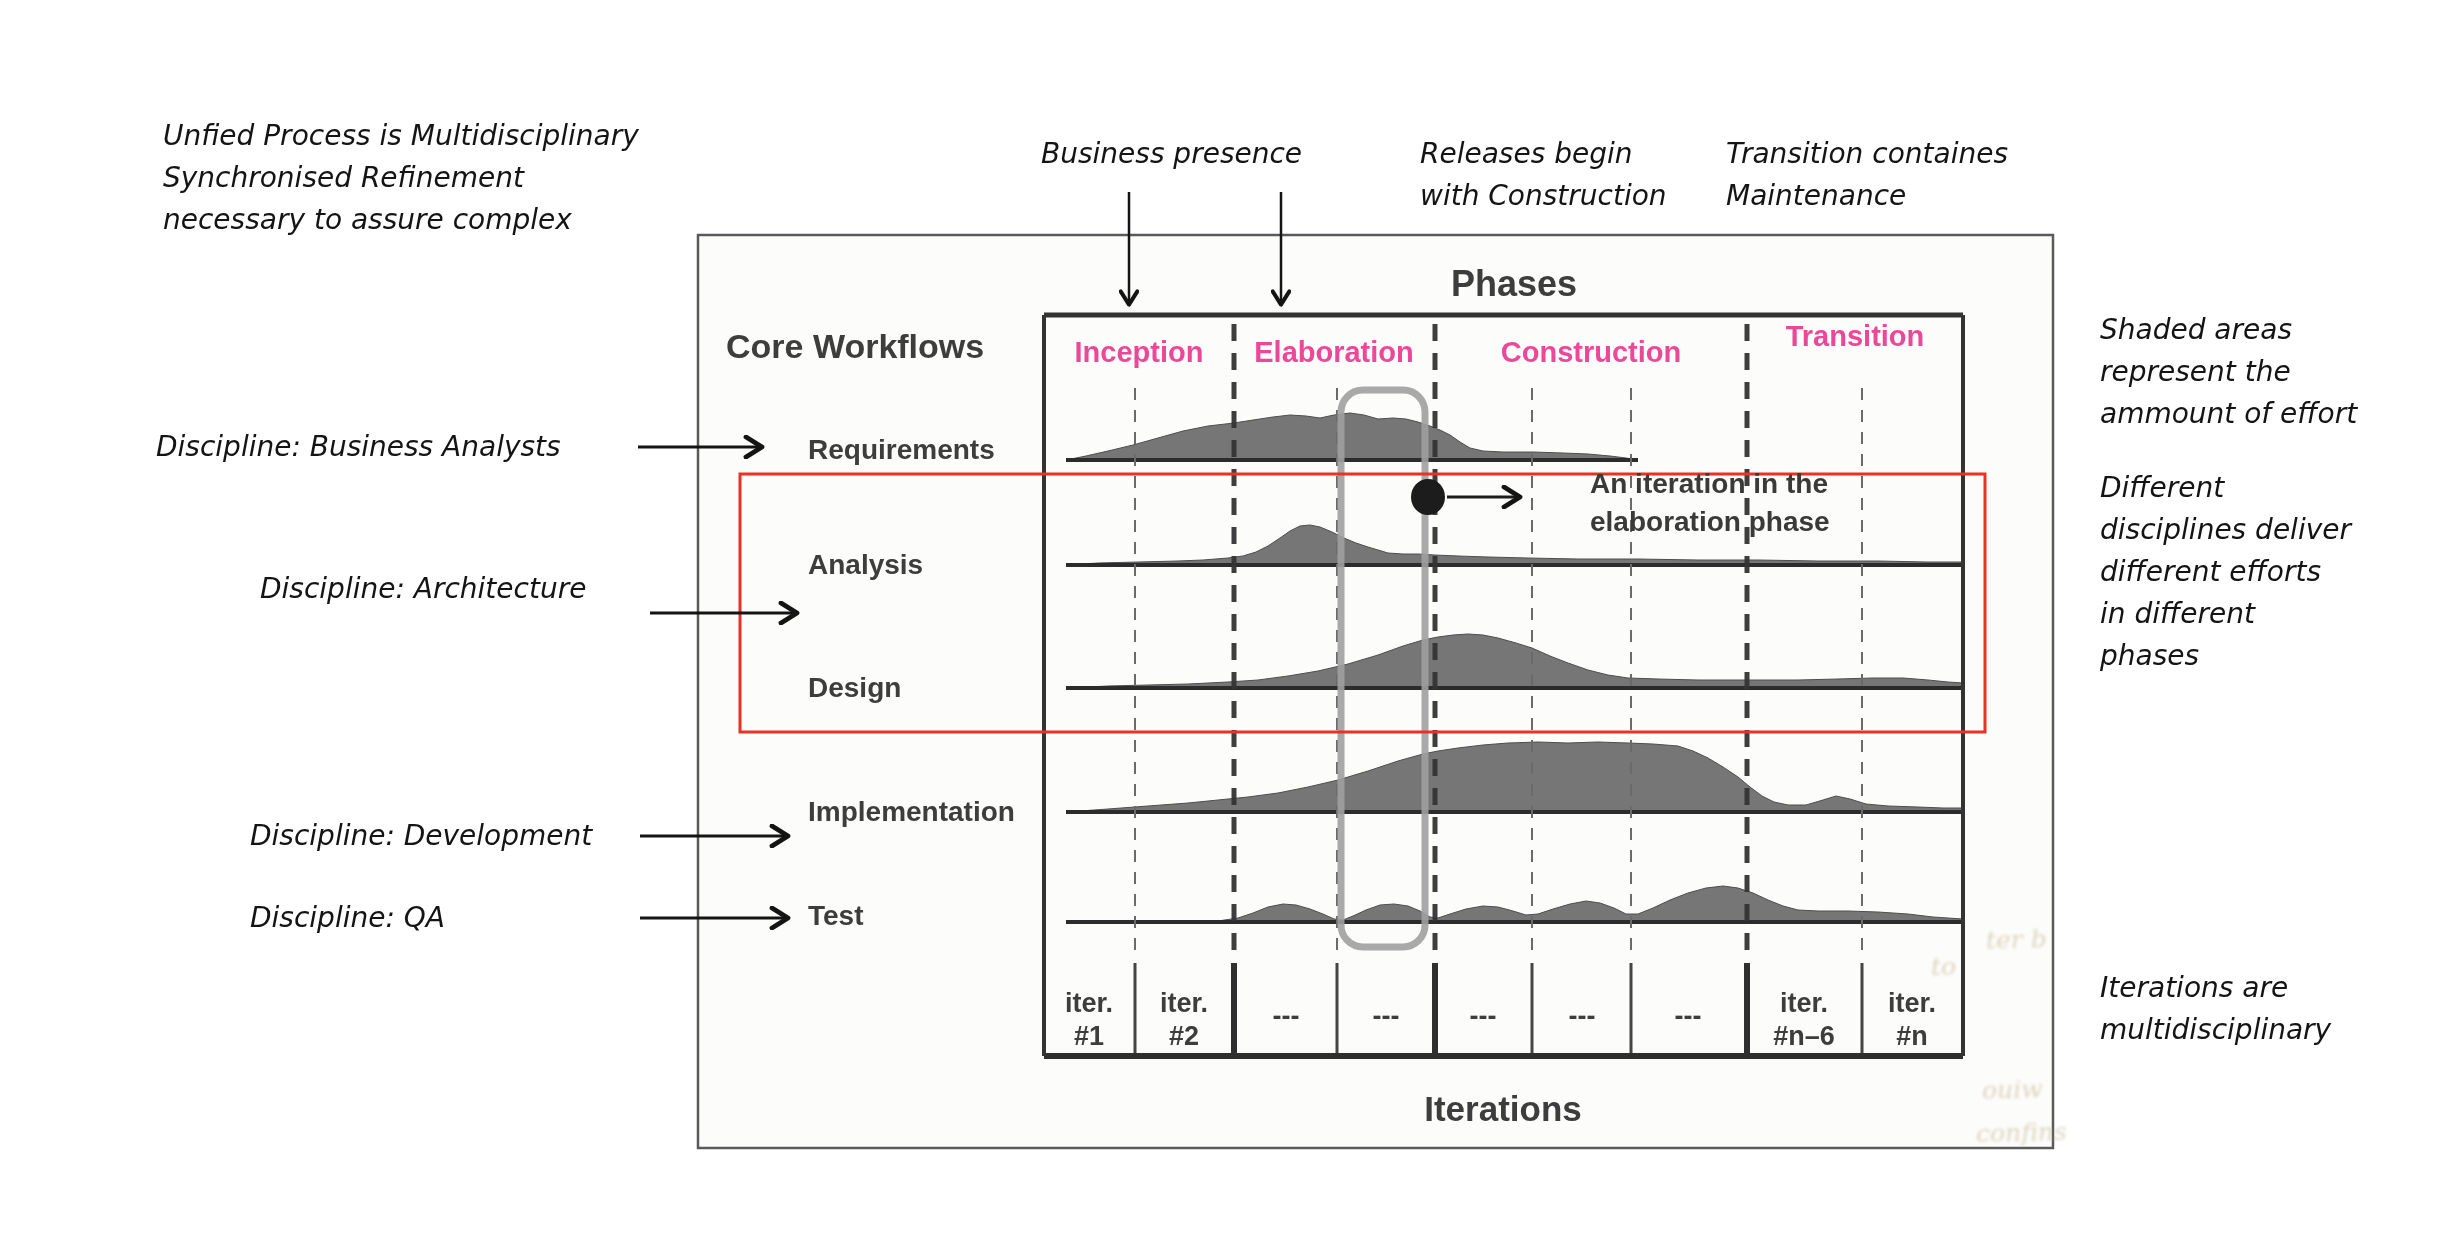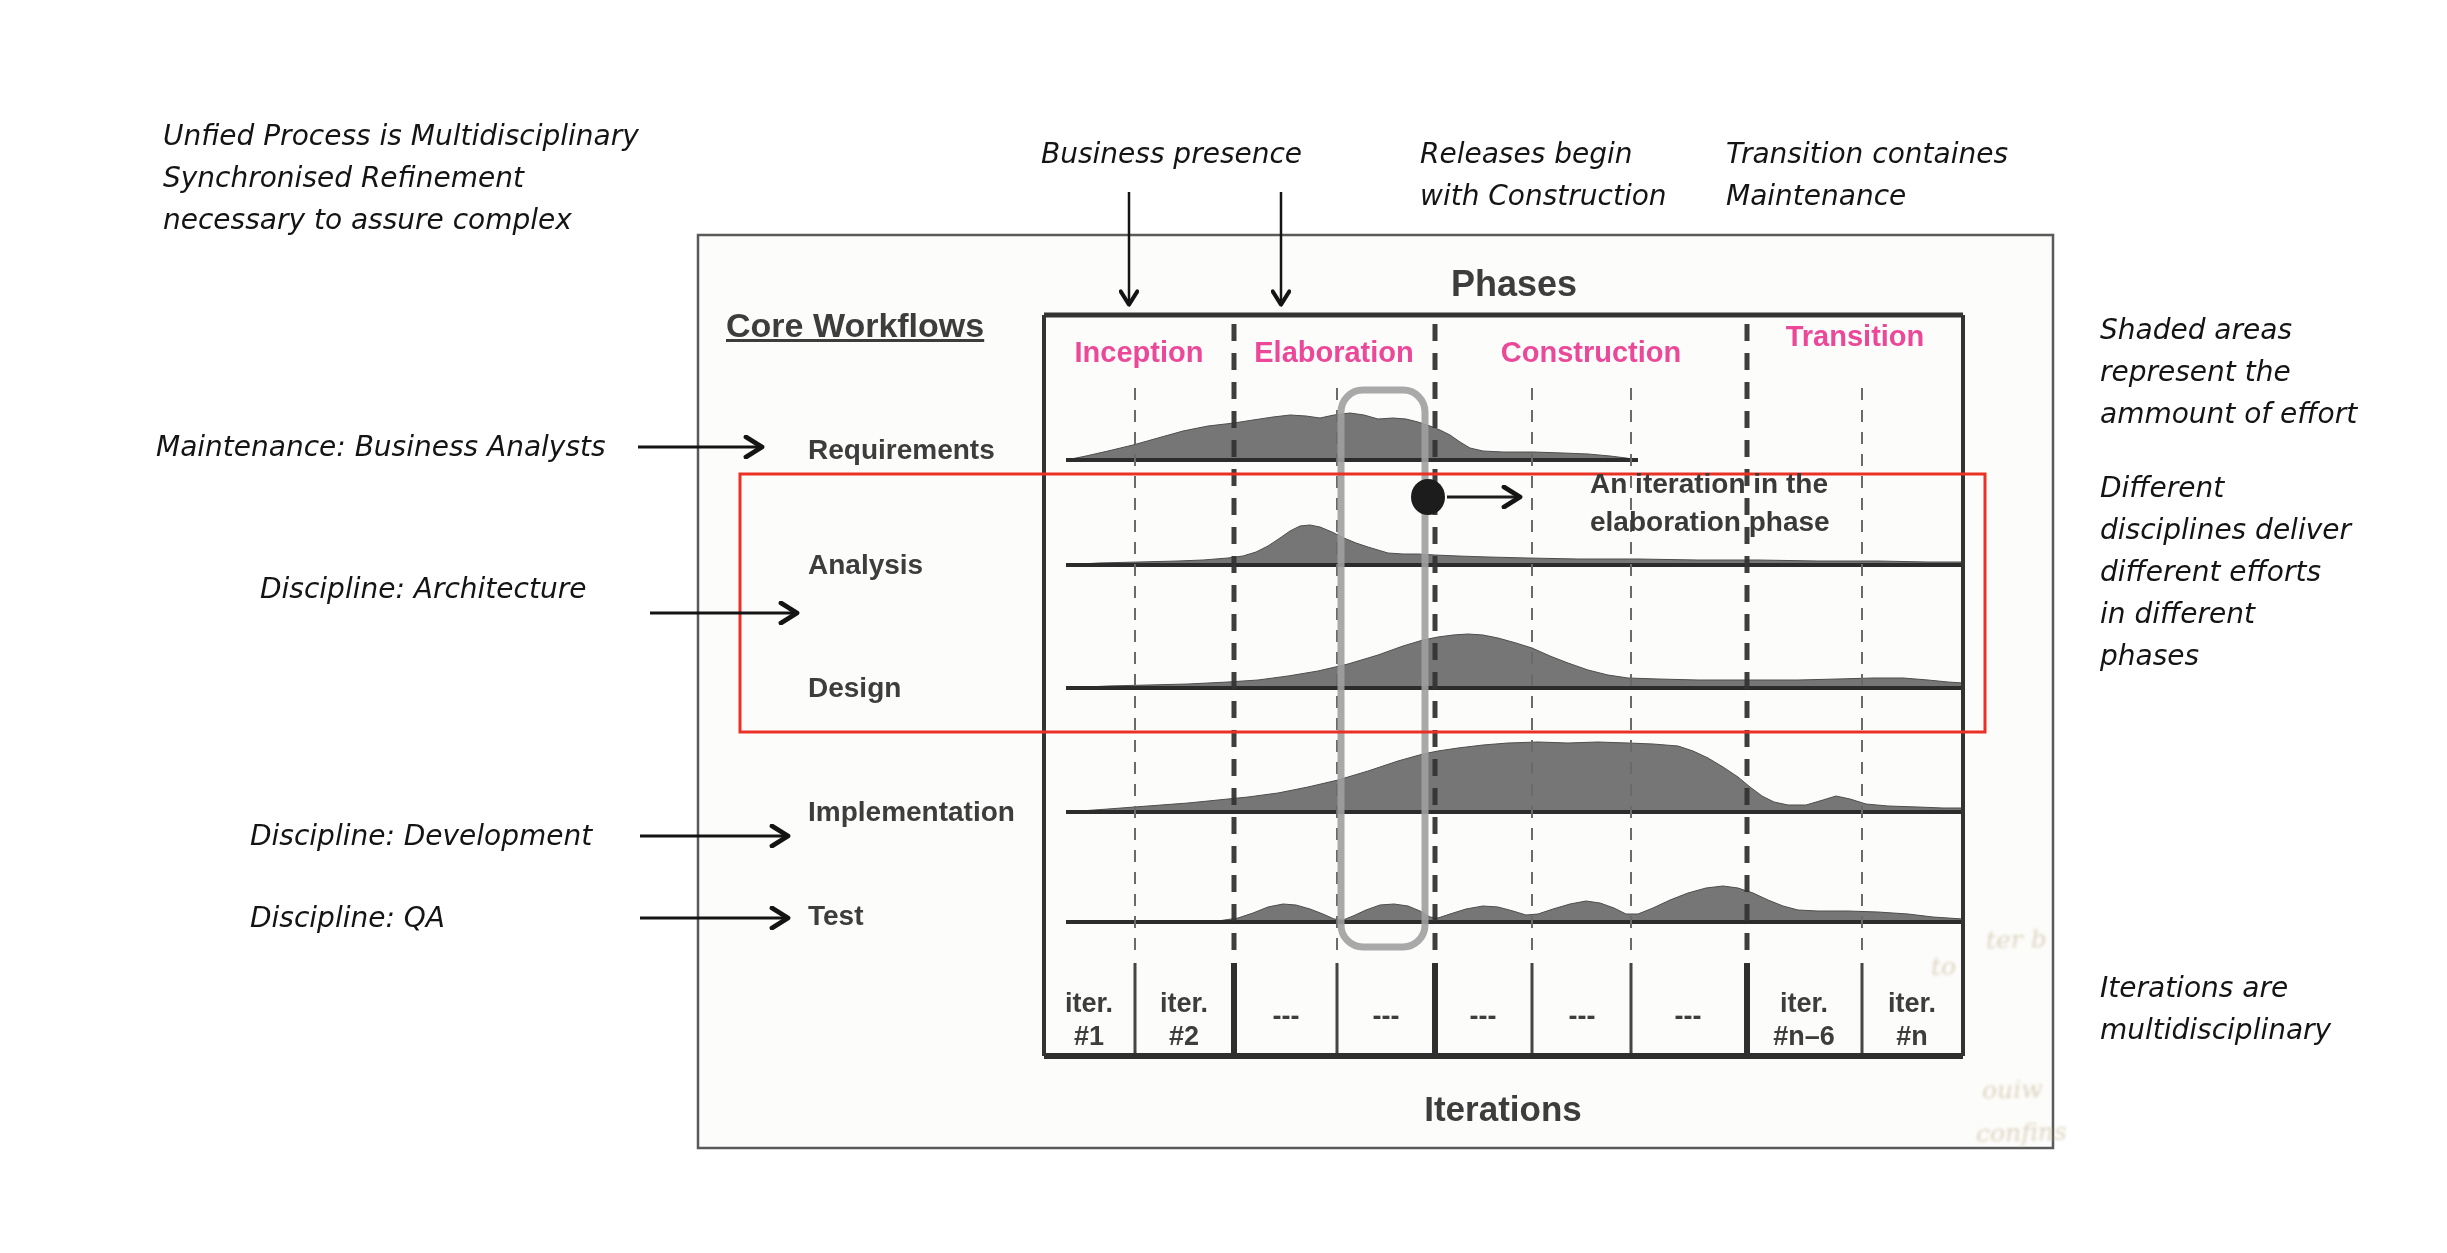--- a/index.html
+++ b/index.html
@@ -110,34 +110,34 @@
     <div class="ln">in different</div>
     <div class="ln">phases</div>
   </div>
 
   <div class="txt hand" style="left:2062px;top:967px;">
     <div class="ln">Iterations are</div>
     <div class="ln">multidisciplinary</div>
   </div>
 
   <div class="txt hand" style="left:118px;top:426px;">
-    <div class="ln">Maintenance: Business Analysts</div>
+    <div class="ln">Discipline: Business Analysts</div>
   </div>
   <div class="txt hand" style="left:222px;top:568px;">
     <div class="ln">Discipline: Architecture</div>
   </div>
   <div class="txt hand" style="left:212px;top:815px;">
     <div class="ln">Discipline: Development</div>
   </div>
   <div class="txt hand" style="left:212px;top:897px;">
     <div class="ln">Discipline: QA</div>
   </div>
 
   <div class="txt print print-title center" style="left:1476px;top:263px;">Phases</div>
-  <div class="txt print print-core" style="left:688px;top:306px;text-decoration:underline;">Core Workflows</div>
+  <div class="txt print print-core" style="left:688px;top:327px;">Core Workflows</div>
   <div class="txt print print-title center" style="left:1465px;top:1089px;font-size:35px;">Iterations</div>
 
   <div class="txt print print-callout" style="left:1552px;top:465px;">
     <div>An iteration in the</div>
     <div>elaboration phase</div>
   </div>
 
 <div class="txt print print-header cboth" style="left: 1101px; top: 352px;">Inception</div>
     <div class="txt print print-header cboth" style="left: 1296px; top: 352px;">Elaboration</div>
     <div class="txt print print-header cboth" style="left: 1553px; top: 352px;">Construction</div>

